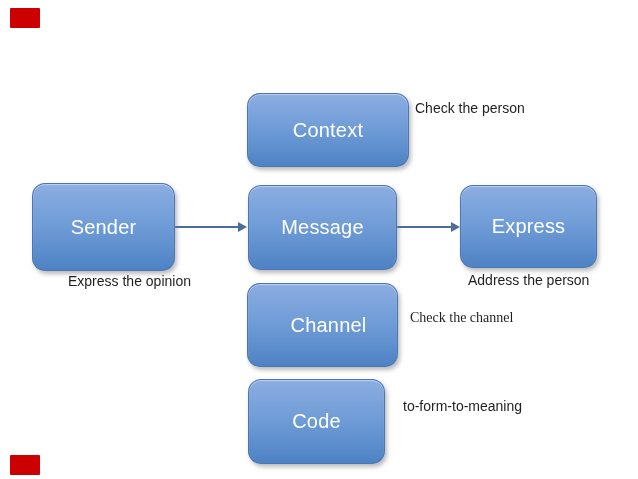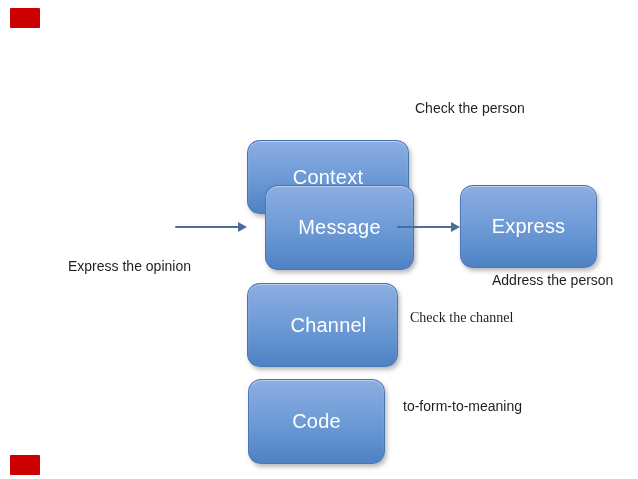--- a/index.html
+++ b/index.html
@@ -27,23 +27,23 @@
     display:flex;align-items:center;justify-content:center;
     color:#ffffff;
     font-size:20px;
     letter-spacing:0.2px;
     border-radius:13px;
     background:linear-gradient(180deg,#8cade1 0%,#6f9cd7 48%,#4e82c4 100%);
     border:1px solid rgba(72,116,176,0.95);
     box-shadow:2px 3px 4px rgba(120,120,120,0.5),
                inset 0 1px 1px rgba(255,255,255,0.45);
   }
-  #node-context {left:247px;top:93px; width:162px;height:74px;margin-top:47px;}
+  #node-context {left:247px;top:93px; width:162px;height:74px;}
   #node-sender  {left:32px; top:183px;width:143px;height:88px;}
-  #node-message {left:265px;top:185px;width:149px;height:85px;}
+  #node-message {left:248px;top:185px;width:149px;height:85px;}
   #node-receiver{left:460px;top:185px;width:137px;height:83px;}
   #node-channel {left:247px;top:283px;width:151px;height:84px;padding-left:12px;}
   #node-code    {left:248px;top:379px;width:137px;height:85px;}
 
   
   .arrow{position:absolute;height:12px;}
   #arrow-1{left:175px;top:221px;width:72px;}
   #arrow-2{left:397px;top:221px;width:63px;}
   .arrow .line{
     position:absolute;left:0;right:7px;top:5px;height:2px;
@@ -57,37 +57,40 @@
   }
 
   
   .annotation{
     position:absolute;
     color:#1f1f1f;
     font-size:14px;
     white-space:nowrap;
   }
   #ann-check-facts    {left:415px;top:100px;}
-  #ann-express-opinion{left:68px; top:258px;}
-  #ann-address-person {left:468px;top:272px;margin-left:24px;}
+  #ann-express-opinion{left:68px; top:273px;}
+  #ann-address-person {left:468px;top:272px;}
   #ann-check-channel  {left:410px;top:310px;font-family:Liberation Serif, serif;}
   #ann-establish      {left:403px;top:396px;line-height:20px;}
 </style>
 </head>
 <body>
 
 <div class="slide">
 
   <div class="accent-bar accent-top"></div>
   <div class="accent-bar accent-bottom"></div>
 
   <div class="node" id="node-context">
     <span>Context</span>
   </div>
 
+  <div class="node" id="node-sender">
+    <span>Sender</span>
+  </div>
 
   <div class="node" id="node-message">
     <span>Message</span>
   </div>
 
   <div class="node" id="node-receiver">
     <span>Express</span>
   </div>
 
   <div class="node" id="node-channel">

